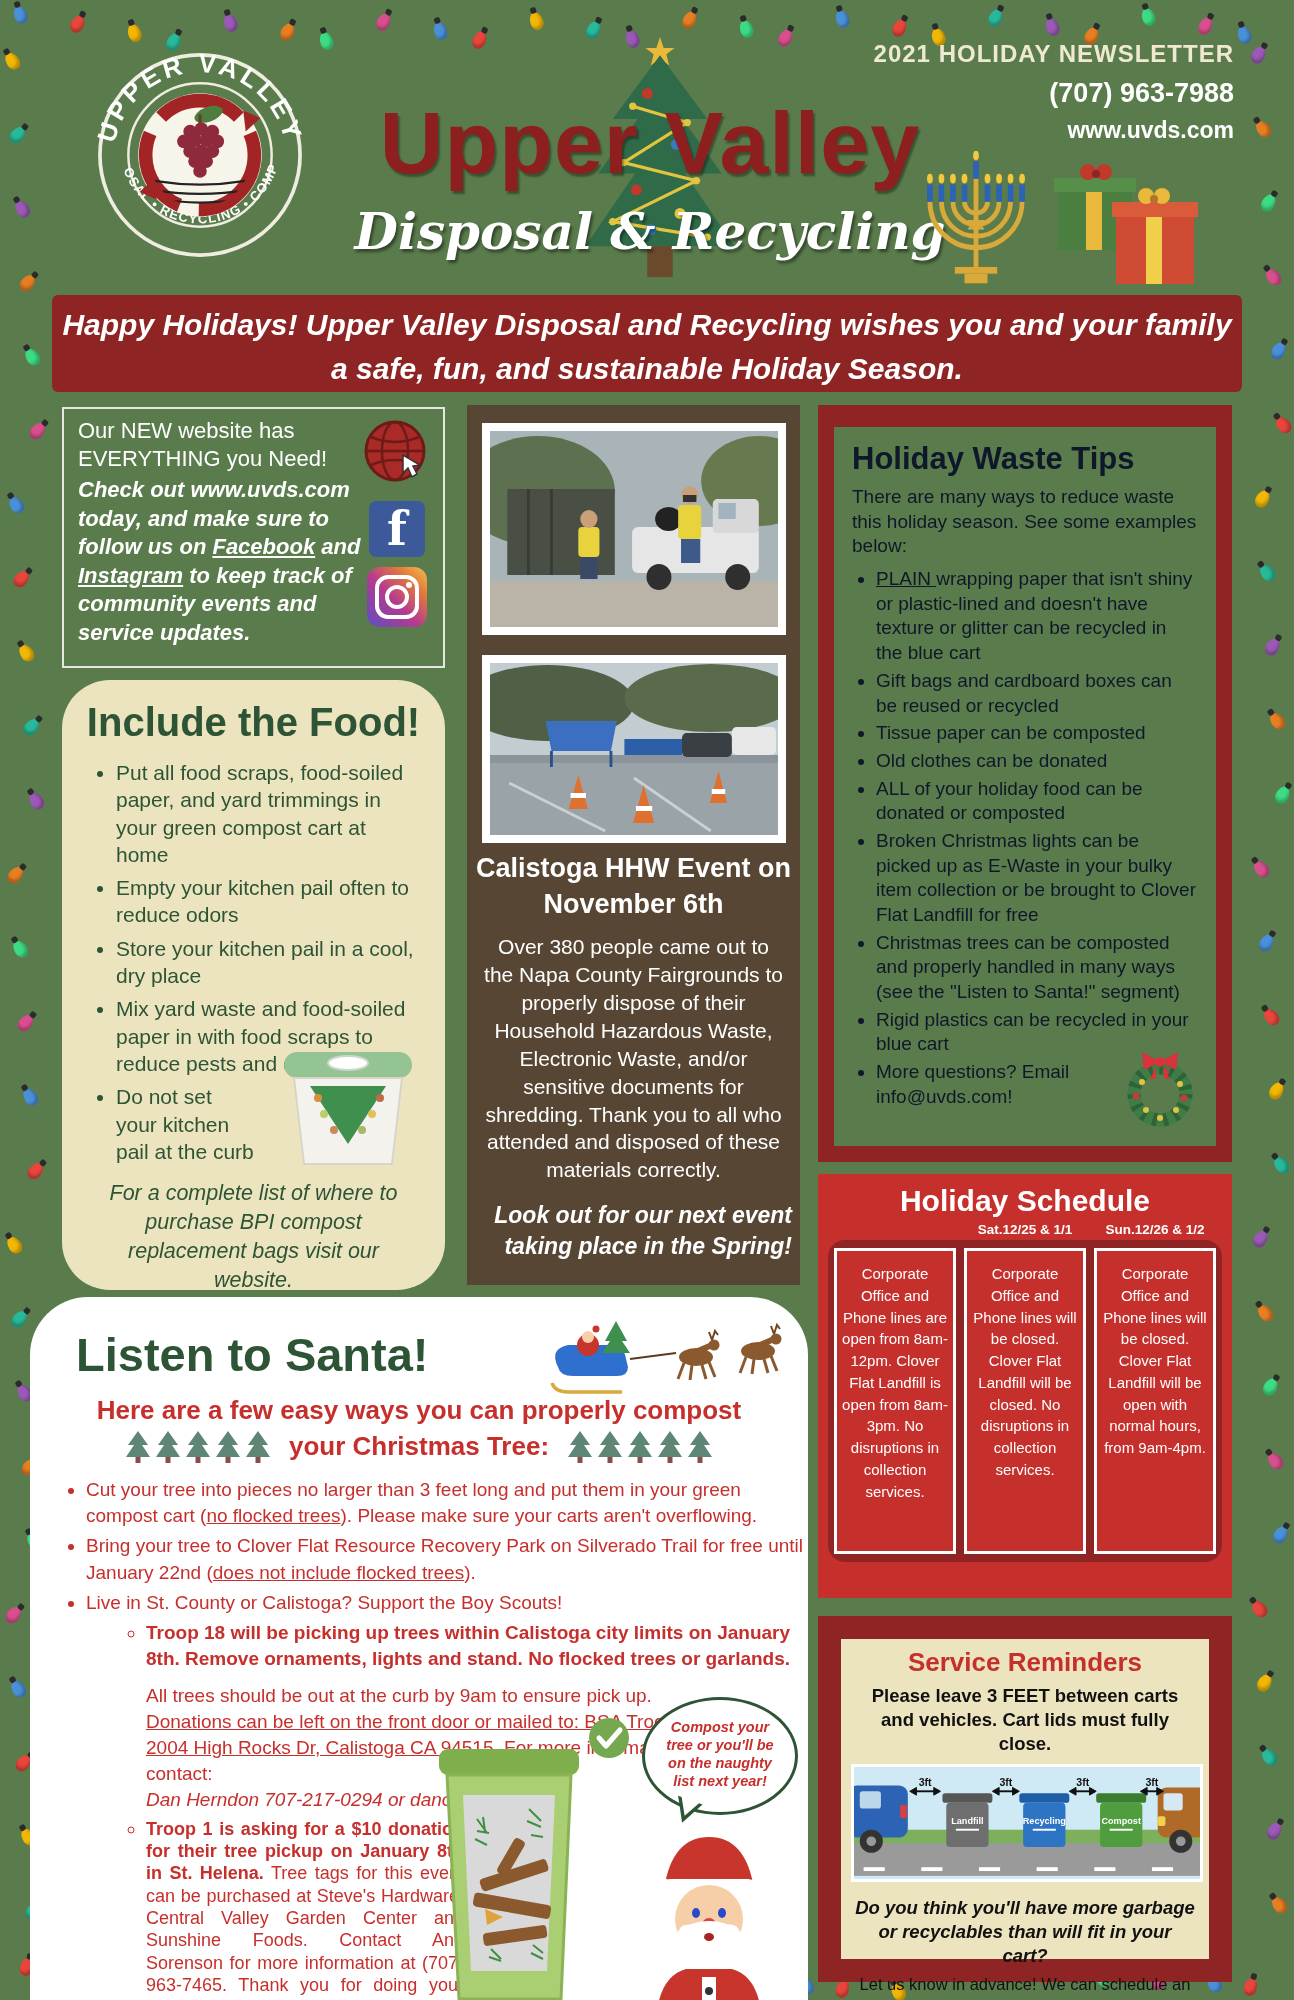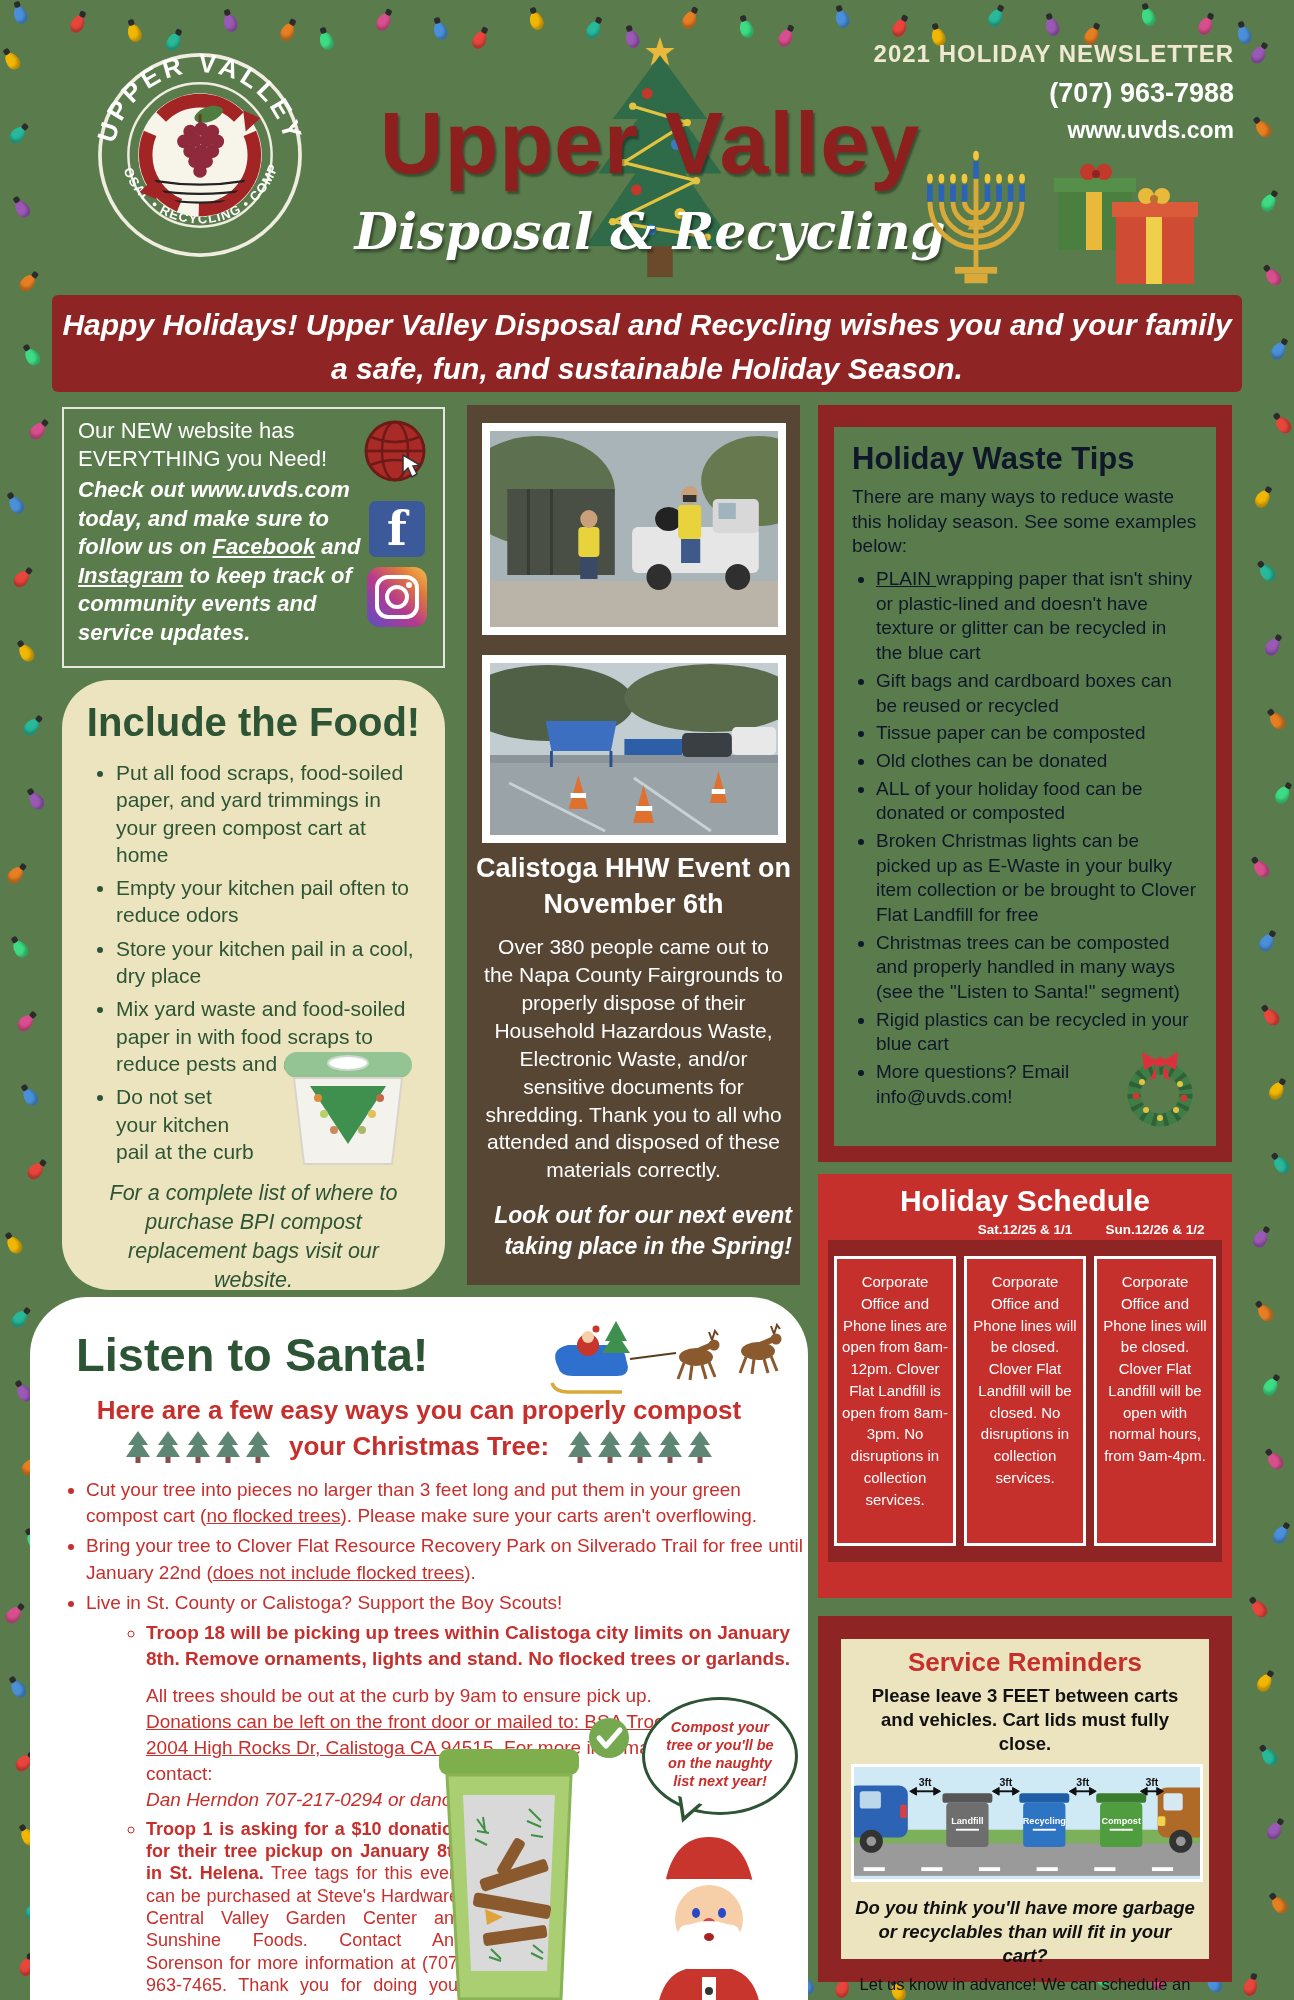--- a/index.html
+++ b/index.html
@@ -57,21 +57,21 @@
   #tipspanel ul{margin:8px 0 0 0;padding-left:24px;font-size:19px;line-height:1.3;}
   #tipspanel li{margin-bottom:3px;}
   #tipspanel li.last{width:62%;}
   #wreath{right:14px;bottom:16px;width:84px;height:84px;}
   .u{text-decoration:underline;}
   
   #schedbox{left:818px;top:1174px;width:414px;height:424px;background:#c5302c;box-sizing:border-box;padding:10px 10px 0 10px;}
   #schedbox .h{text-align:center;color:#fff;font-size:30px;font-weight:800;margin-bottom:4px;}
   .sched-labels{display:flex;gap:8px;padding:0 6px;margin-bottom:3px;}
   .sched-labels span{flex:1;text-align:center;color:#fff;font-size:13.5px;font-weight:bold;}
-  .sched-cells{display:flex;gap:8px;background:#8e2423;padding:16px 6px;height:322px;box-sizing:border-box;}
+  .sched-cells{display:flex;gap:8px;background:#8e2423;padding:8px 6px;height:322px;box-sizing:border-box;border-radius:17px;}
   .sched-cell{flex:1;background:#c5302c;border:3px solid #fff;color:#fff;font-size:15px;line-height:1.45;text-align:center;padding:12px 5px;box-sizing:border-box;overflow:hidden;}
   
   #servbox{left:818px;top:1616px;width:414px;height:366px;background:#8e2423;box-sizing:border-box;padding:23px;}
   #servinner{background:#ece4bf;width:100%;height:100%;box-sizing:border-box;padding:8px 10px;text-align:center;}
   #servinner .h{color:#c5302c;font-size:26px;font-weight:800;}
   #servinner .l1{color:#111;font-size:18.5px;font-weight:bold;line-height:1.3;margin:6px 8px 8px 8px;}
   #scene{width:346px;height:112px;border:3px solid #fff;margin:0 auto;background:#cfe9f5;}
   #servinner .q{color:#111;font-size:18.5px;font-weight:bold;font-style:italic;line-height:1.3;margin:10px 4px 6px 4px;}
   #servinner .a{color:#111;font-size:16.5px;line-height:1.3;margin:0 6px;}
   

